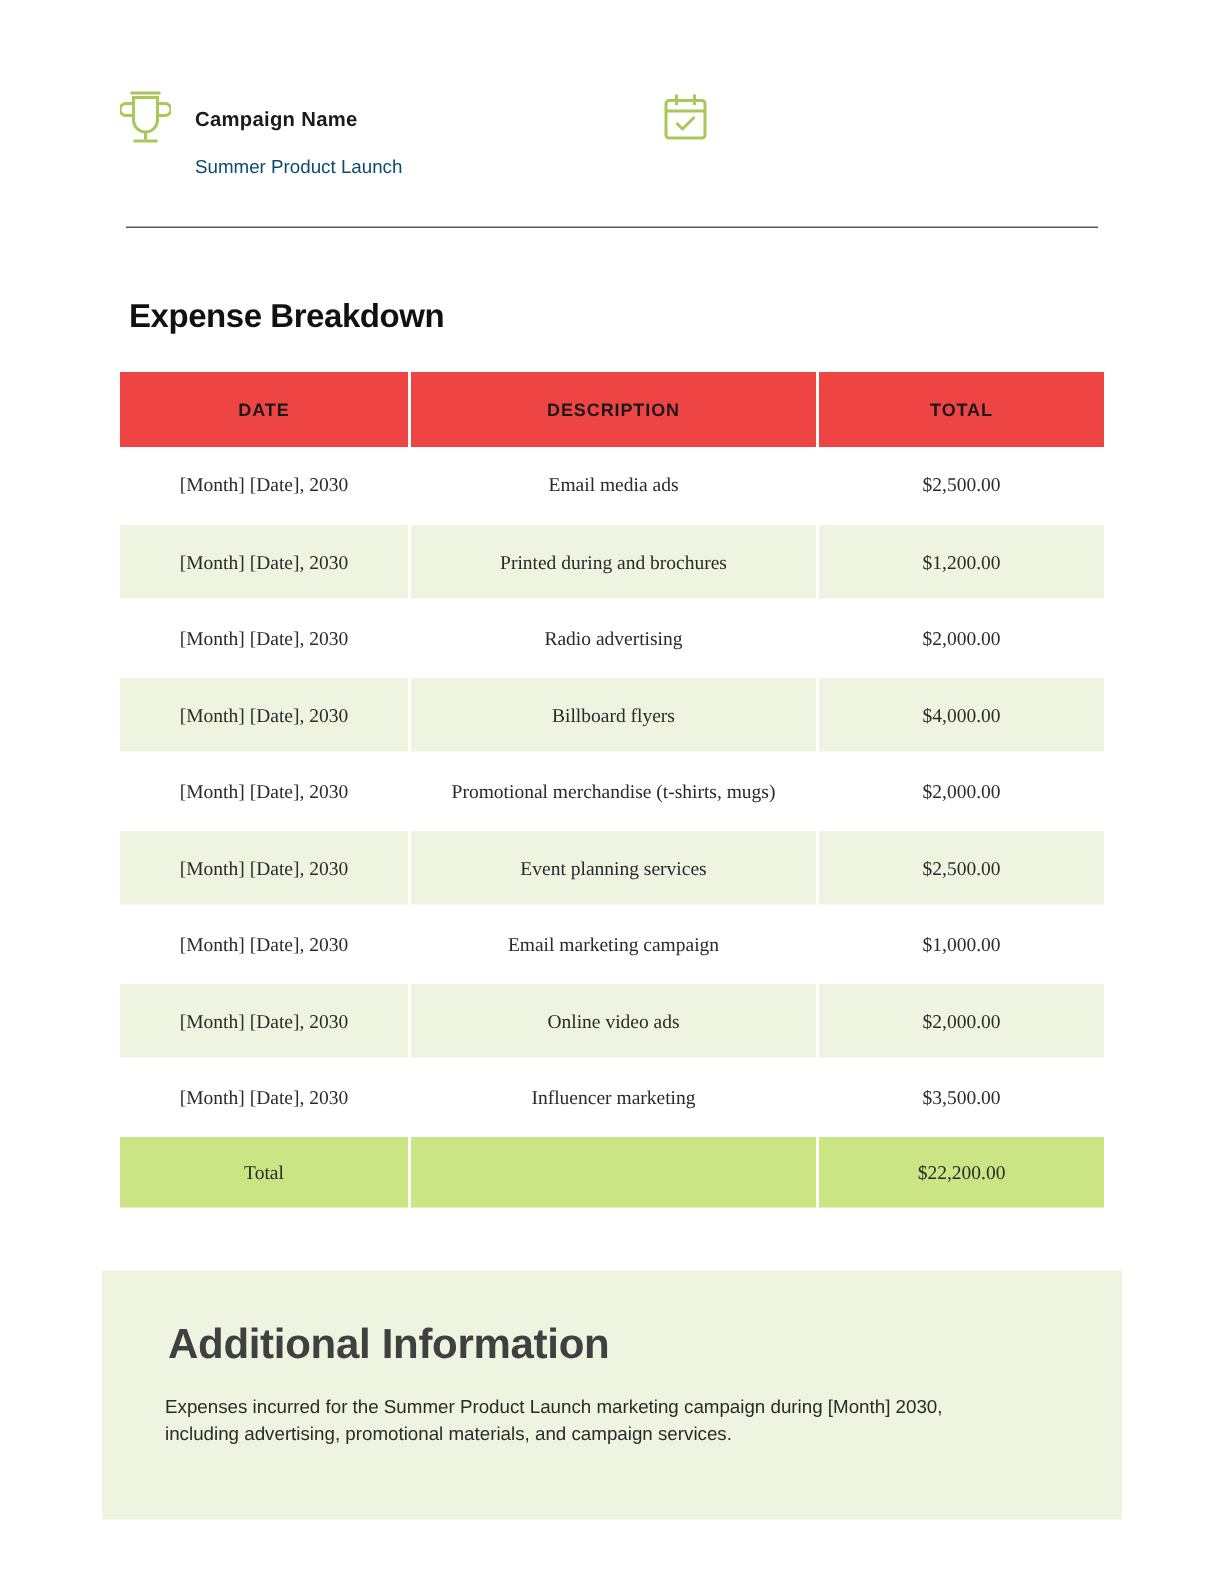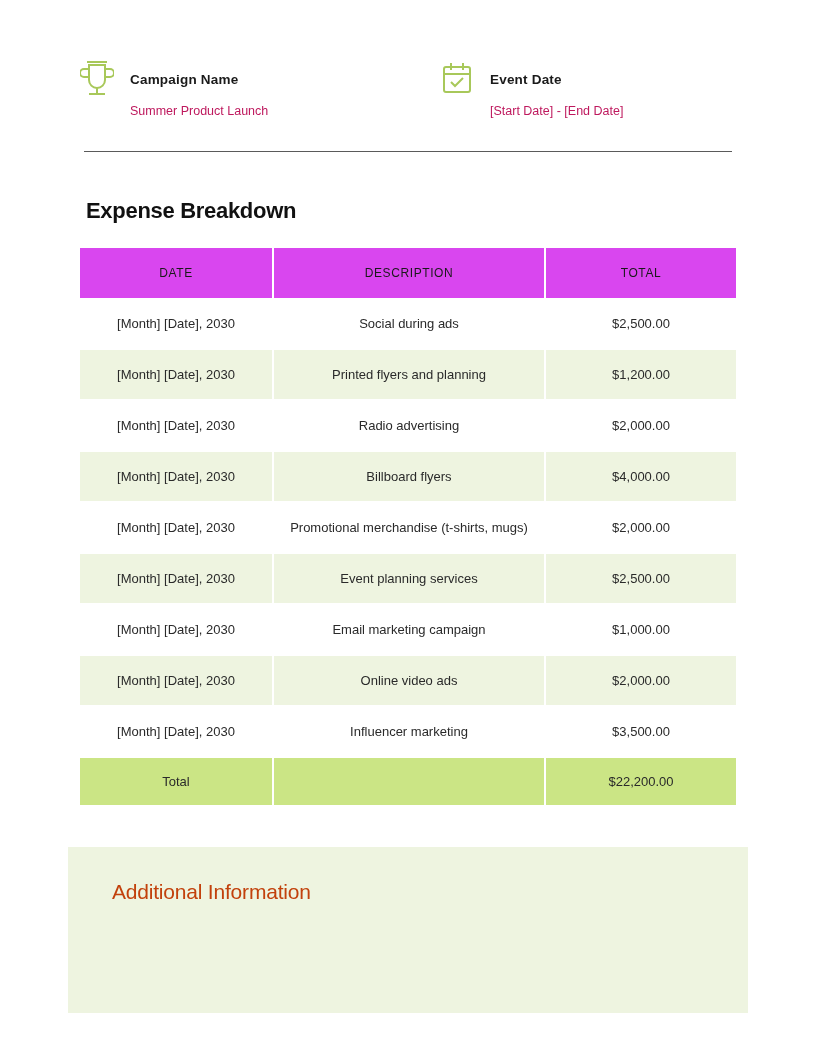--- a/index.html
+++ b/index.html
@@ -49,21 +49,21 @@
   .hdr-text { padding-top: 12px; }
   .hdr-label {
     font-size: 13.5px;
     font-weight: bold;
     color: #1a1a1a;
     letter-spacing: 0.2px;
     line-height: 1.2;
   }
   .hdr-value {
     font-size: 12.5px;
-    color: #be185d;
+    color: #0c4a6e;
     margin-top: 16px;
     line-height: 1.2;
   }
   .header-rule {
     position: absolute;
     left: 84px;
     top: 151px;
     width: 648px;
     height: 1px;
     background: #5a5a5a;
@@ -87,42 +87,43 @@
     top: 248px;
     width: 656px;
     border-collapse: collapse;
     table-layout: fixed;
   }
   .table col.c-date { width: 193px; }
   .table col.c-desc { width: 272px; }
   .table col.c-total { width: 191px; }
 
   .table th {
-    background: #d946ef;
+    background: #ef4444;
     color: #1a1a1a;
     font-size: 12px;
-    font-weight: normal;
+    font-weight: bold;
     letter-spacing: 0.6px;
     height: 48px;
     text-align: center;
     vertical-align: middle;
     border-right: 2px solid #ffffff;
   }
   .table th:last-child { border-right: none; }
 
   .table td {
     font-size: 13px;
     color: #2a2a2a;
     height: 51px;
     text-align: center;
     vertical-align: middle;
     padding: 4px 10px;
     border-right: 2px solid #ffffff;
     border-bottom: 2px solid #ffffff;
     box-sizing: border-box;
+    font-family: Liberation Serif, serif;
   }
   .table td:last-child { border-right: none; }
 
   .table tr.alt td { background: #eef4e0; }
   .table tr.plain td { background: #ffffff; }
 
   .table tr.total-row td {
     background: #cbe585;
     font-size: 13px;
     height: 48px;
@@ -136,24 +137,24 @@
     top: 847px;
     width: 680px;
     height: 166px;
     background: #eef4e0;
     box-sizing: border-box;
   }
   .addl-title {
     position: absolute;
     left: 44px;
     top: 33px;
-    font-size: 21px;
-    font-weight: normal;
+    font-size: 28px;
+    font-weight: bold;
     letter-spacing: -0.2px;
-    color: #c2410c;
+    color: #404040;
   }
   .addl-body {
     position: absolute;
     left: 42px;
     top: 82px;
     width: 540px;
     font-size: 12.5px;
     line-height: 1.45;
     color: #2a2a2a;
   }
@@ -181,24 +182,20 @@
     </div>
 
     <div class="header-block eventdate">
       <svg class="hdr-icon" viewBox="0 0 34 40">
         <rect x="4" y="7" width="26" height="25" rx="2" fill="none" stroke="#a8c85a" stroke-width="2"></rect>
         <line x1="4" y1="14" x2="30" y2="14" stroke="#a8c85a" stroke-width="2"></line>
         <line x1="11" y1="3" x2="11" y2="10" stroke="#a8c85a" stroke-width="2"></line>
         <line x1="23" y1="3" x2="23" y2="10" stroke="#a8c85a" stroke-width="2"></line>
         <polyline points="11,22 15,26 23,18" fill="none" stroke="#a8c85a" stroke-width="2"></polyline>
       </svg>
-      <div class="hdr-text">
-        <div class="hdr-label">Event Date</div>
-        <div class="hdr-value">[Start Date]  -  [End Date]</div>
-      </div>
     </div>
 
   </div>
   <div class="header-rule"></div>
 
   <div class="section-title">Expense Breakdown</div>
 
   <table class="table">
     <colgroup>
       <col class="c-date">
@@ -208,26 +205,26 @@
     <thead>
       <tr>
         <th>DATE</th>
         <th>DESCRIPTION</th>
         <th>TOTAL</th>
       </tr>
     </thead>
     <tbody>
       <tr class="plain">
         <td>[Month] [Date], 2030</td>
-        <td>Social during ads</td>
+        <td>Email media ads</td>
         <td>$2,500.00</td>
       </tr>
       <tr class="alt">
         <td>[Month] [Date], 2030</td>
-        <td>Printed flyers and planning</td>
+        <td>Printed during and brochures</td>
         <td>$1,200.00</td>
       </tr>
       <tr class="plain">
         <td>[Month] [Date], 2030</td>
         <td>Radio advertising</td>
         <td>$2,000.00</td>
       </tr>
       <tr class="alt">
         <td>[Month] [Date], 2030</td>
         <td>Billboard flyers</td>
@@ -261,15 +258,16 @@
       <tr class="total-row">
         <td>Total</td>
         <td></td>
         <td>$22,200.00</td>
       </tr>
     </tbody>
   </table>
 
   <div class="addl">
     <div class="addl-title">Additional Information</div>
+    <div class="addl-body">Expenses incurred for the Summer Product Launch marketing campaign during [Month] 2030, including advertising, promotional materials, and campaign services.</div>
   </div>
 
 </div>
 
 </body></html>

